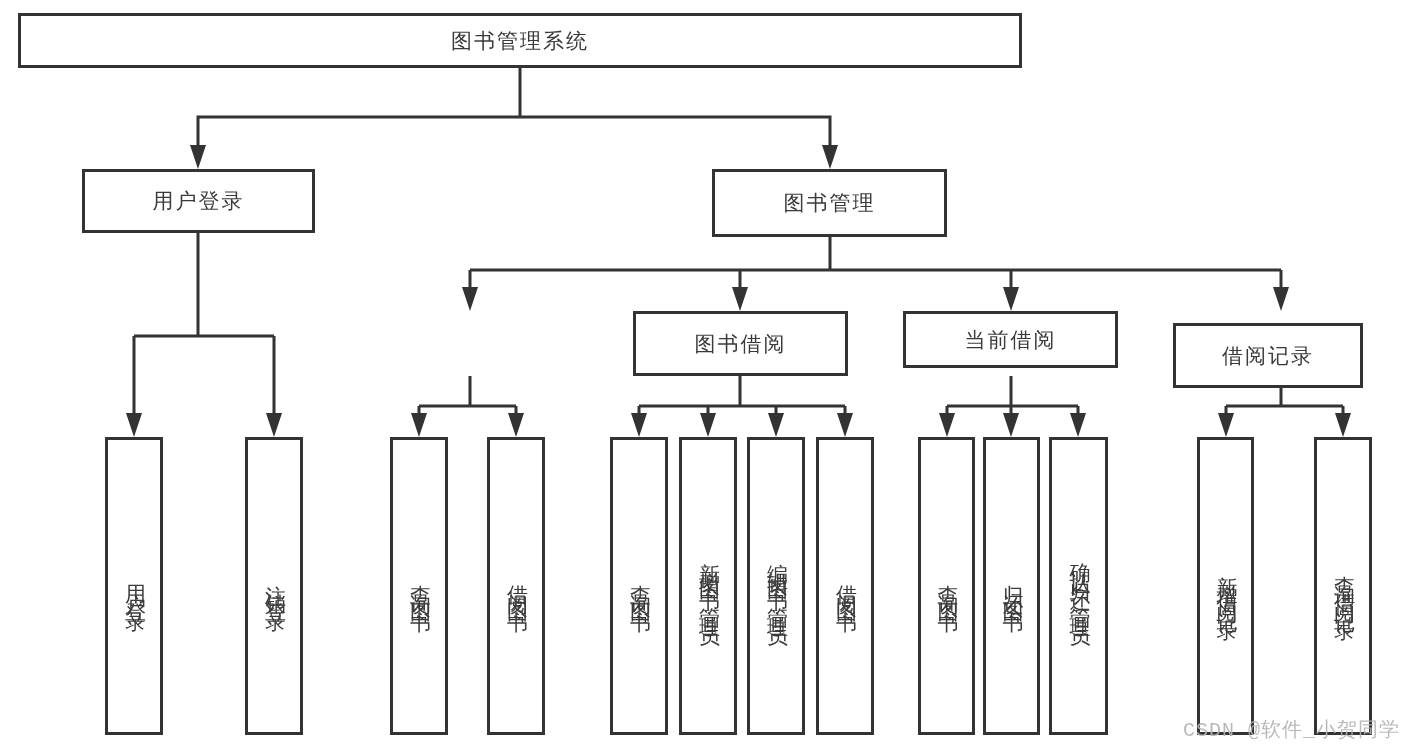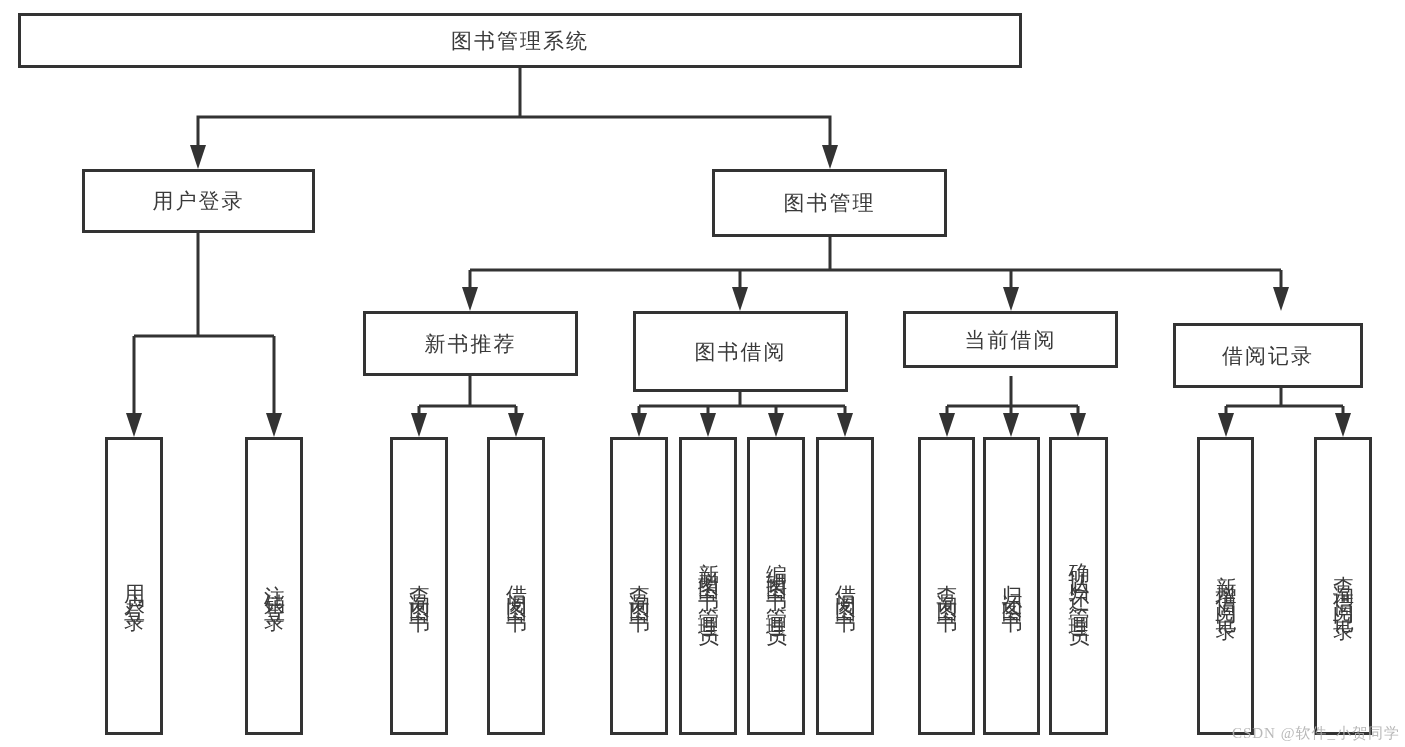--- a/index.html
+++ b/index.html
@@ -9,21 +9,21 @@
     --bg: #ffffff;
   }
   * { box-sizing: border-box; }
   html, body { margin: 0; padding: 0; background: var(--bg); }
   .stage {
     position: relative;
     width: 1405px;
     height: 747px;
     background: var(--bg);
     overflow: hidden;
-    font-family: Liberation Serif, serif;
+    font-family: Liberation Mono, monospace;
     color: var(--text);
     padding-left: 24px;
   }
   .connectors {
     position: absolute;
     left: 0; top: 0;
     width: 1405px; height: 747px;
   }
   .connectors path {
     stroke: var(--line);
@@ -54,21 +54,21 @@
     writing-mode: vertical-rl;
     text-orientation: mixed;
     letter-spacing: 9px;
     line-height: 1;
     max-height: 286px;
   }
   .watermark {
     position: absolute;
     right: 5px;
     bottom: 4px;
-    font-size: 15px;
+    font-size: 20px;
     letter-spacing: 1px;
     color: var(--watermark);
     opacity: 0.92;
     z-index: 5;
     pointer-events: none;
   }
 </style>
 </head>
 <body>
 
@@ -122,22 +122,21 @@
       <polygon points="1218,413 1234,413 1226,437"></polygon>
       <polygon points="1335,413 1351,413 1343,437"></polygon>
     </g>
   </svg>
 
   <div class="node h-node" style="left:18px; top:13px; width:1004px; height:55px;">图书管理系统</div>
 
   <div class="node h-node" style="left:82px; top:169px; width:233px; height:64px;">用户登录</div>
   <div class="node h-node" style="left:712px; top:169px; width:235px; height:68px;">图书管理</div>
 
-  <div class="node h-node" style="left:363px; top:311px; width:215px; height:65px;">新书推荐</div>
-  <div class="node h-node" style="left:633px; top:311px; width:215px; height:81px;">图书借阅</div>
+  <div class="node h-node" style="left:633px; top:311px; width:215px; height:65px;">图书借阅</div>
   <div class="node h-node" style="left:903px; top:311px; width:215px; height:57px;">当前借阅</div>
   <div class="node h-node" style="left:1173px; top:323px; width:190px; height:65px;">借阅记录</div>
 
   <div class="node v-node" style="left:105px; top:437px; width:58px; height:298px;">
     <span class="vtext">用户登录</span>
   </div>
   <div class="node v-node" style="left:245px; top:437px; width:58px; height:298px;">
     <span class="vtext">注销登录</span>
   </div>
 

